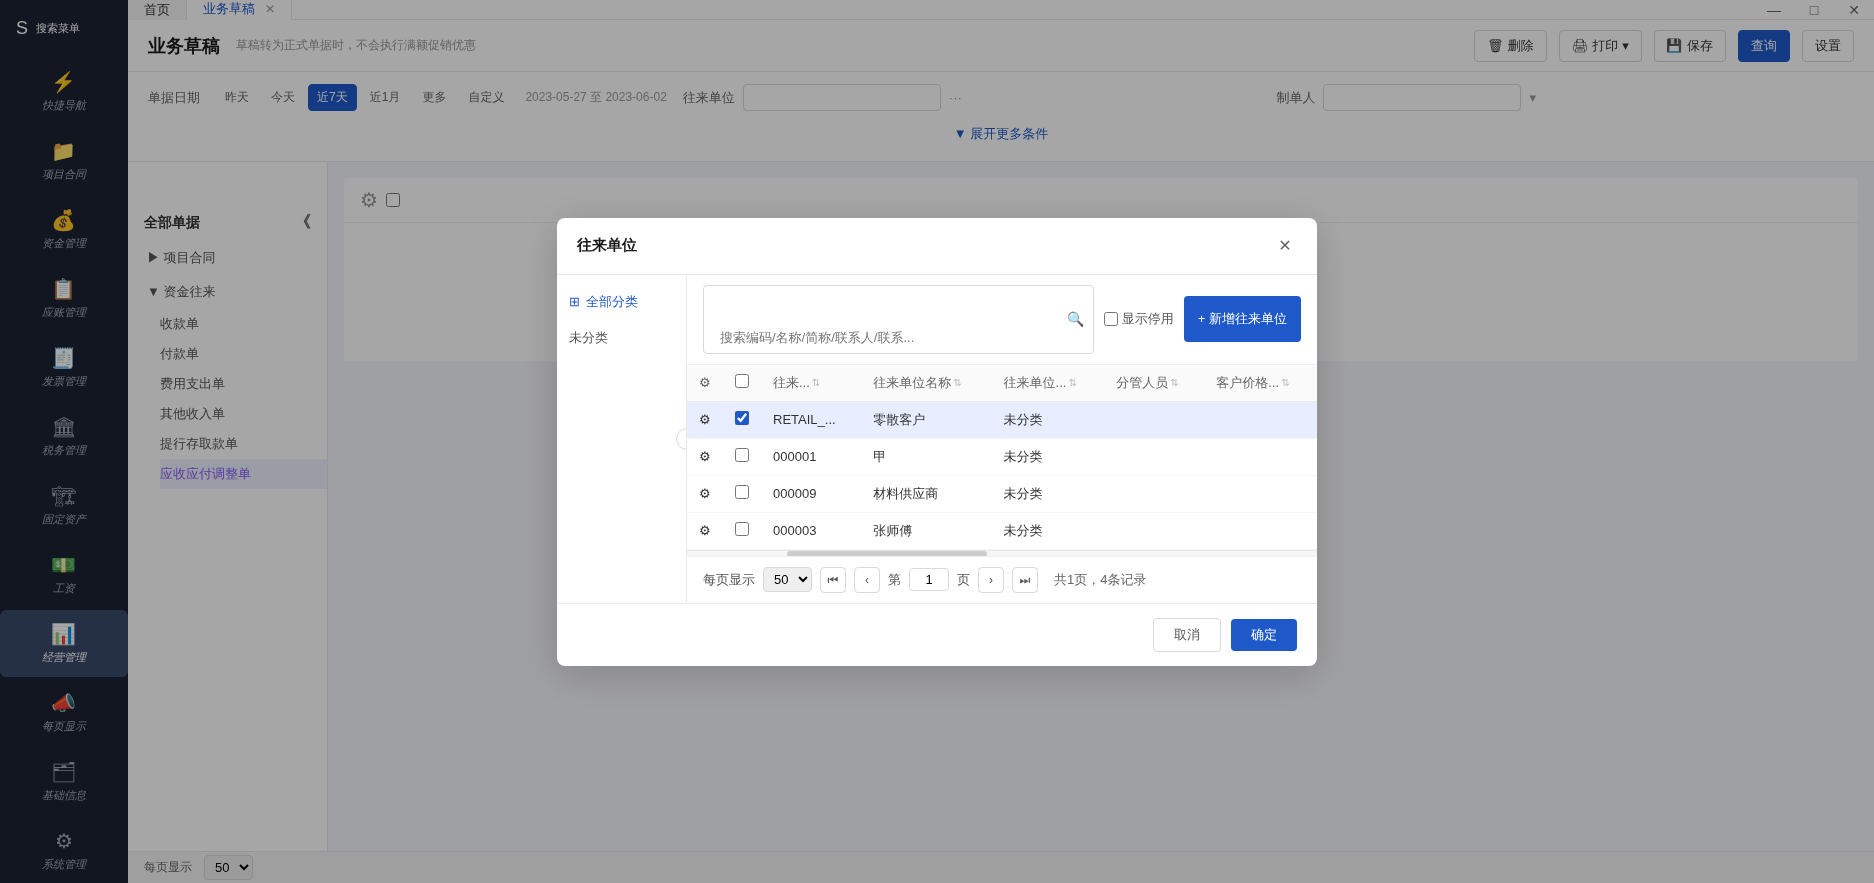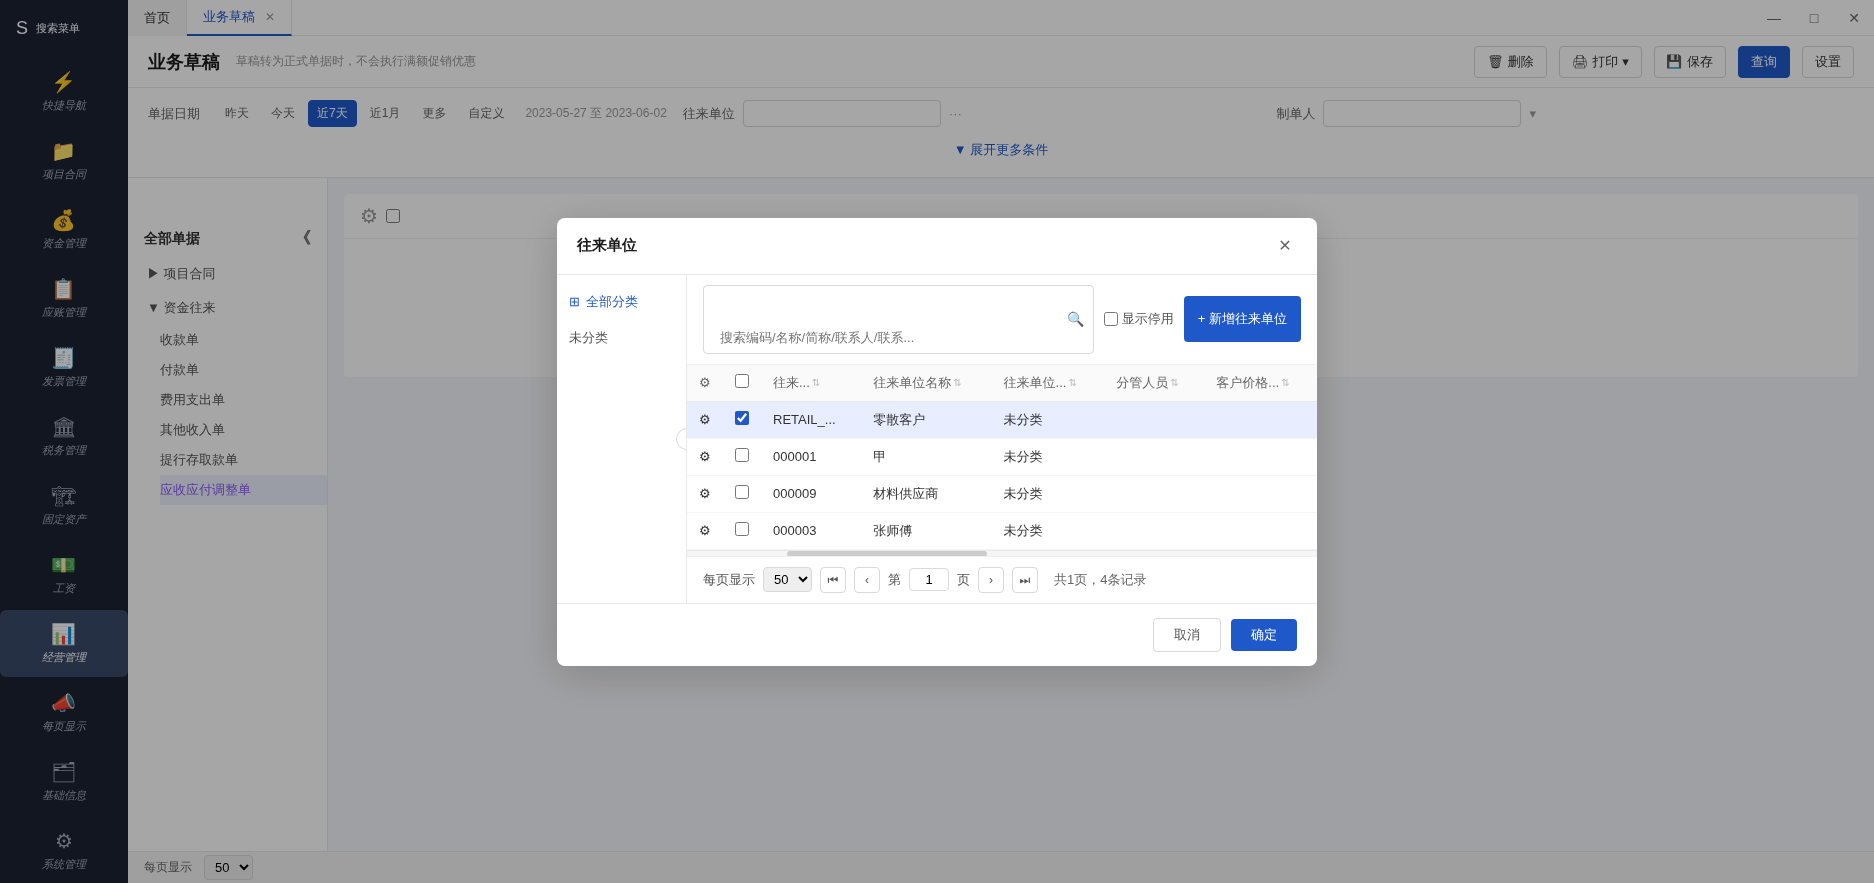--- a/index.html
+++ b/index.html
@@ -22,21 +22,21 @@
     }
     .sidebar-item.active { color: #fff; background: #3b4a6b; }
     .sidebar-item-icon { font-size: 20px; }
     .sidebar-item-label { font-size: 11px; text-align: center; font-style: italic; }
 
     
     .main { flex: 1; display: flex; flex-direction: column; overflow: hidden; }
 
     
     .tab-bar {
-      height: 36px; background: #fff; display: flex; align-items: center;
+      height: 20px; background: #fff; display: flex; align-items: center;
       border-bottom: 1px solid #e8e8e8; padding: 0 0 0 0; flex-shrink: 0;
     }
     .tab-item {
       height: 36px; padding: 0 16px; display: flex; align-items: center; gap: 6px;
       font-size: 13px; cursor: pointer; color: #666; border-right: 1px solid #e8e8e8;
       white-space: nowrap;
     }
     .tab-item.home { background: #f5f5f5; color: #333; }
     .tab-item.active { background: #fff; color: #1f59c9; border-bottom: 2px solid #1f59c9; }
     .tab-close { font-size: 12px; color: #999; margin-left: 4px; }

